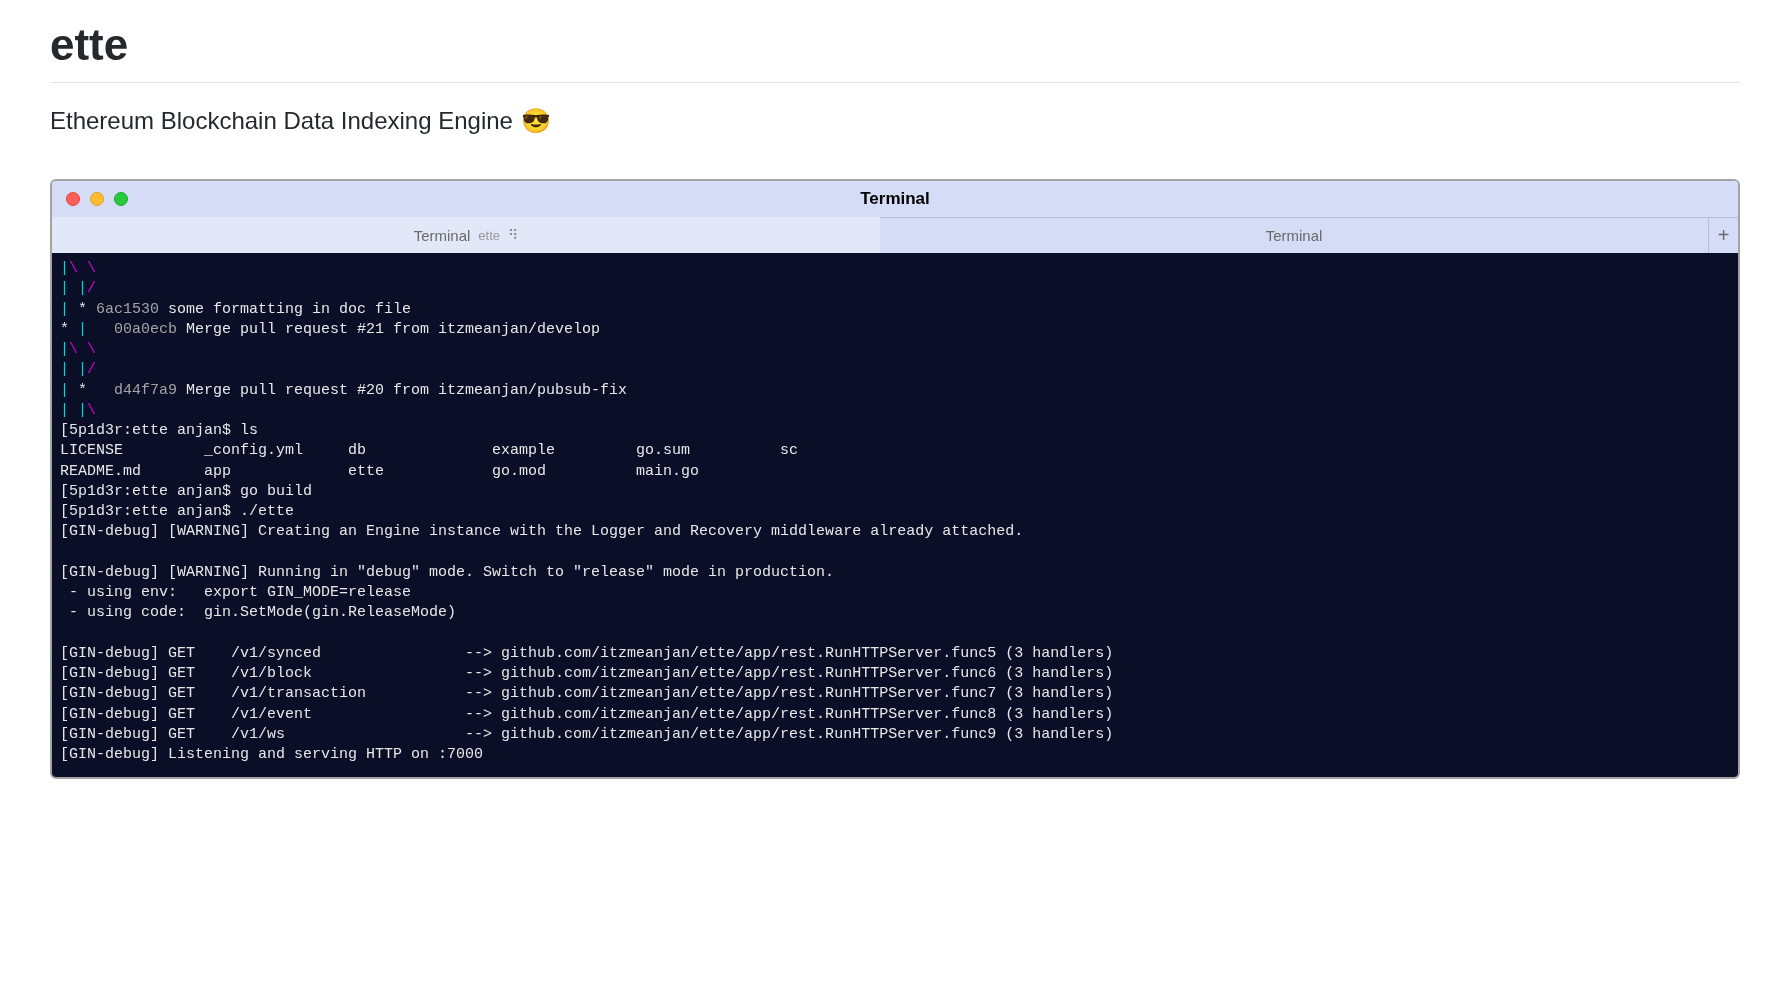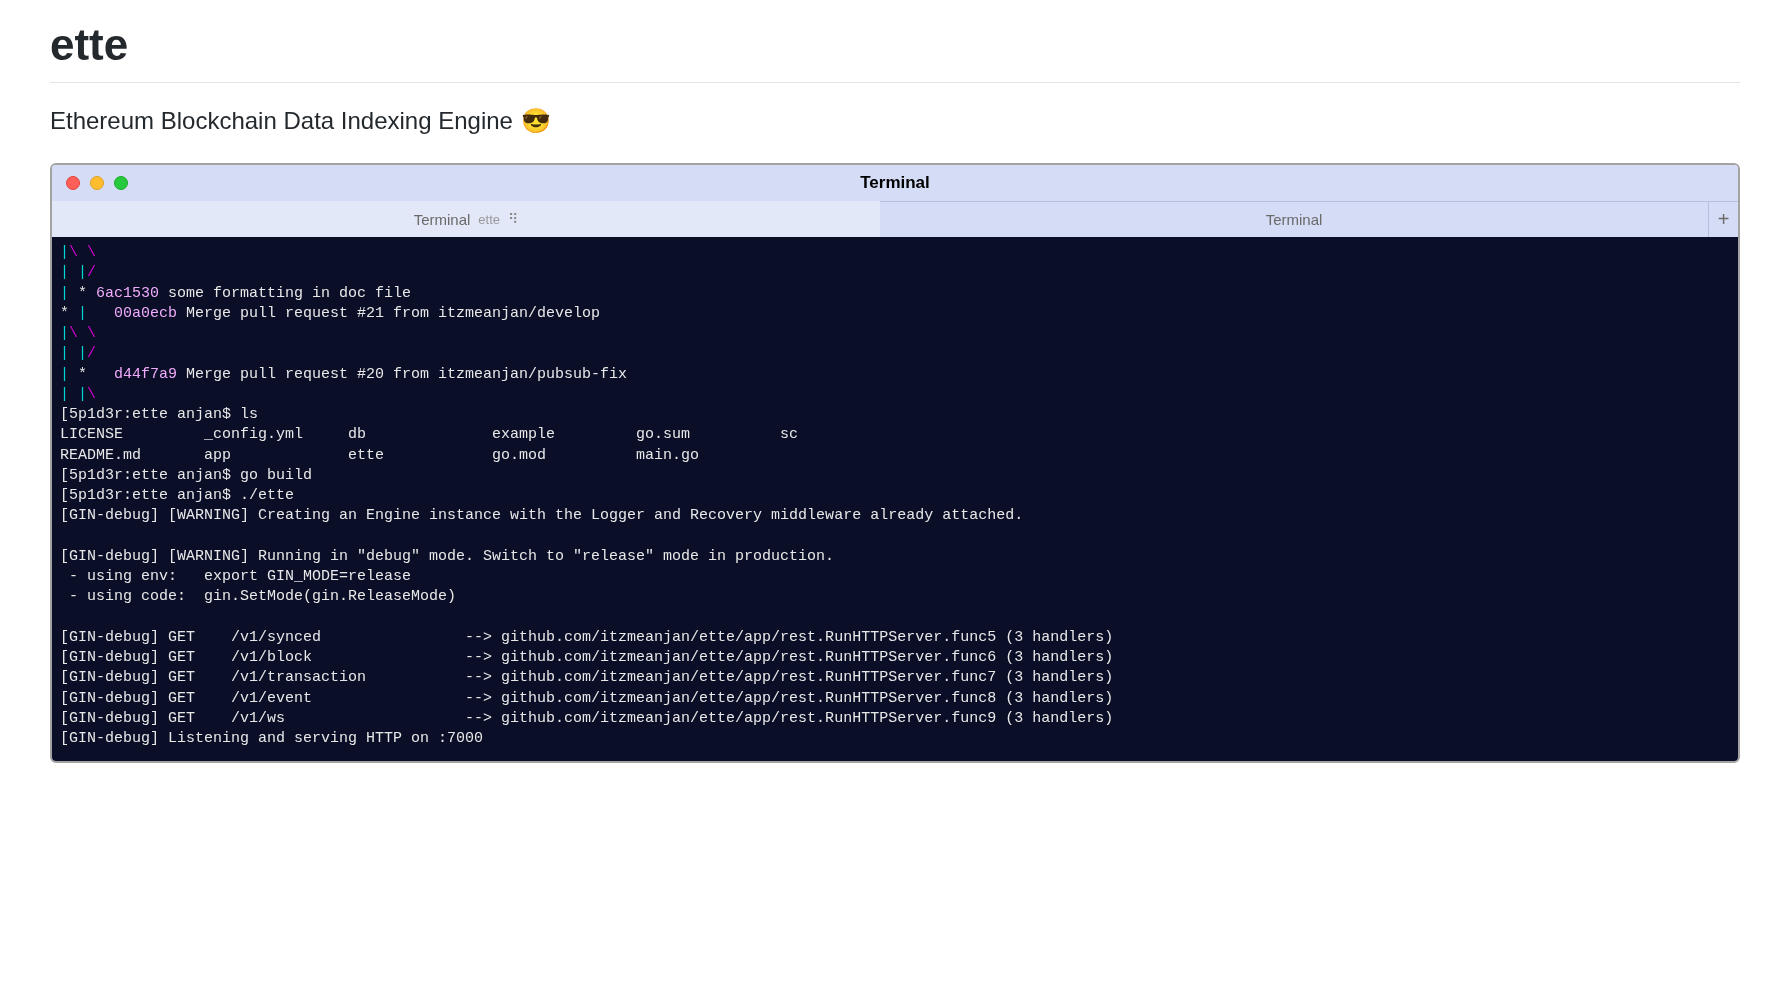--- a/index.html
+++ b/index.html
@@ -11,21 +11,21 @@
     }
     .page-title {
       font-size: 44px;
       font-weight: 600;
       padding: 20px 0 12px 0;
       border-bottom: 1px solid #e1e4e8;
       margin-bottom: 24px;
     }
     .subtitle {
       font-size: 24px;
-      margin-bottom: 28px;
+      margin-bottom: 44px;
       display: flex;
       align-items: center;
       gap: 8px;
     }
     .emoji {
       font-size: 24px;
     }
     .terminal-window {
       border-radius: 6px;
       overflow: hidden;
@@ -103,21 +103,21 @@
       color: #e8e8e8;
       font-family: "SF Mono", Monaco, Menlo, Consolas, "Courier New", monospace;
       font-size: 15px;
       line-height: 1.35;
       padding: 6px 8px 12px 8px;
       white-space: pre;
       overflow-x: auto;
     }
     .c-cyan { color: #00d4d4; }
     .c-magenta { color: #d400d4; }
-    .c-yellow { color: #f0abfc; }
+    .c-yellow { color: #a3a3a3; }
     .c-white { color: #e8e8e8; }
     .terminal-line { display: block; }
   </style>
 </head>
 <body>
 
 <h1 class="page-title">ette</h1>
 
 <div class="subtitle">
   <span>Ethereum Blockchain Data Indexing Engine</span>

